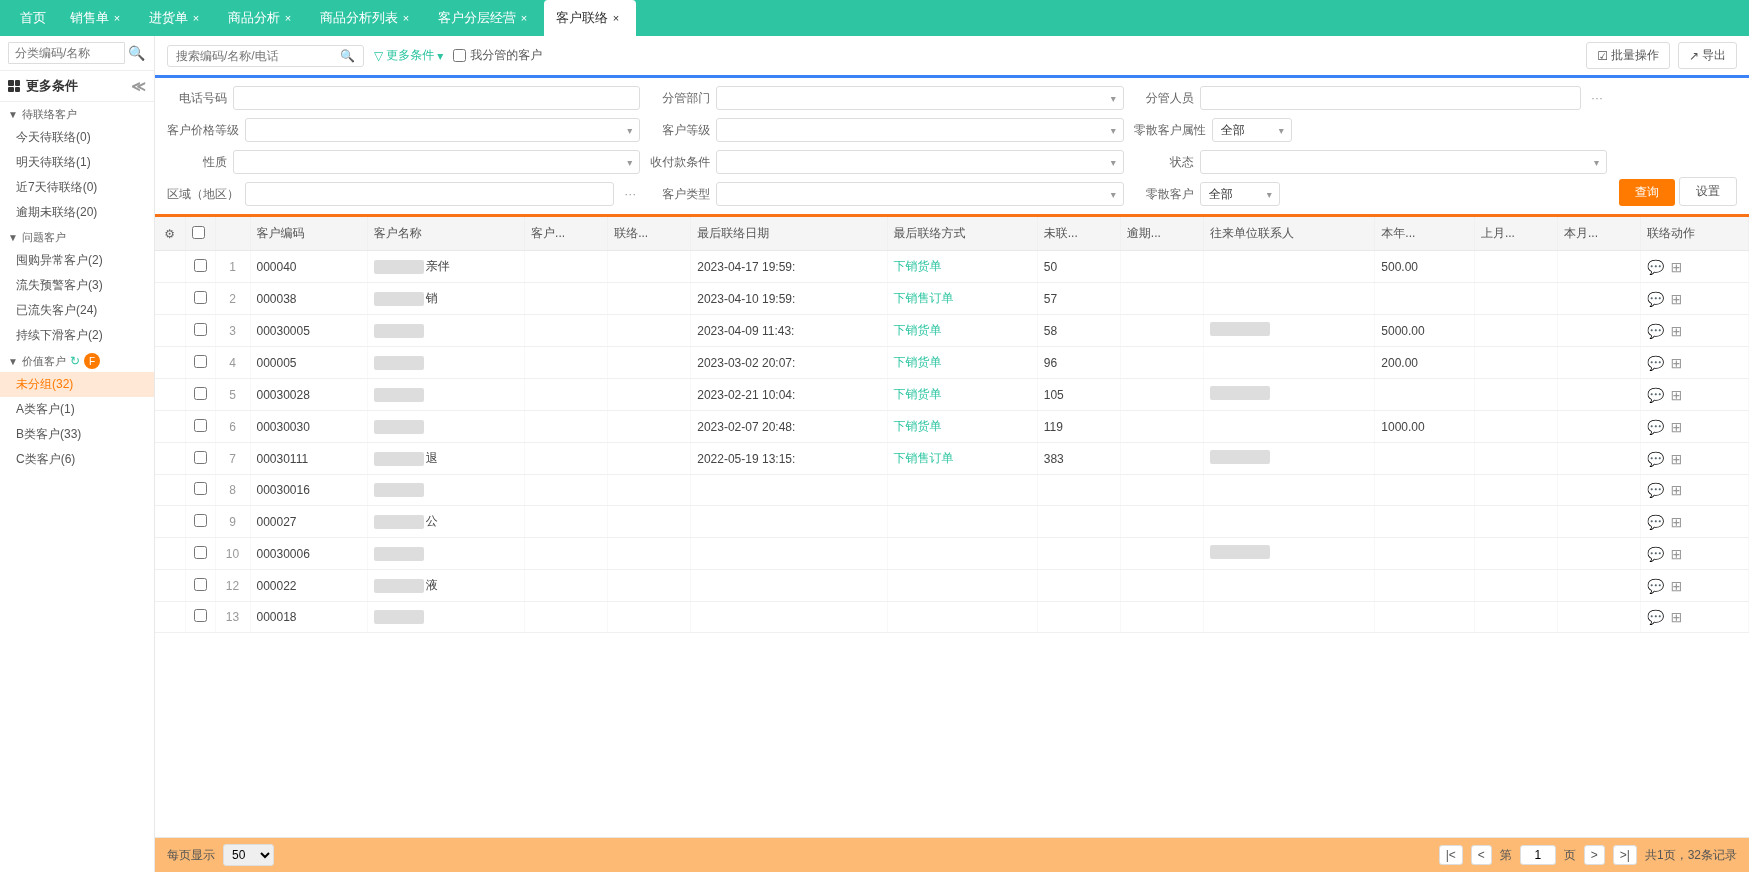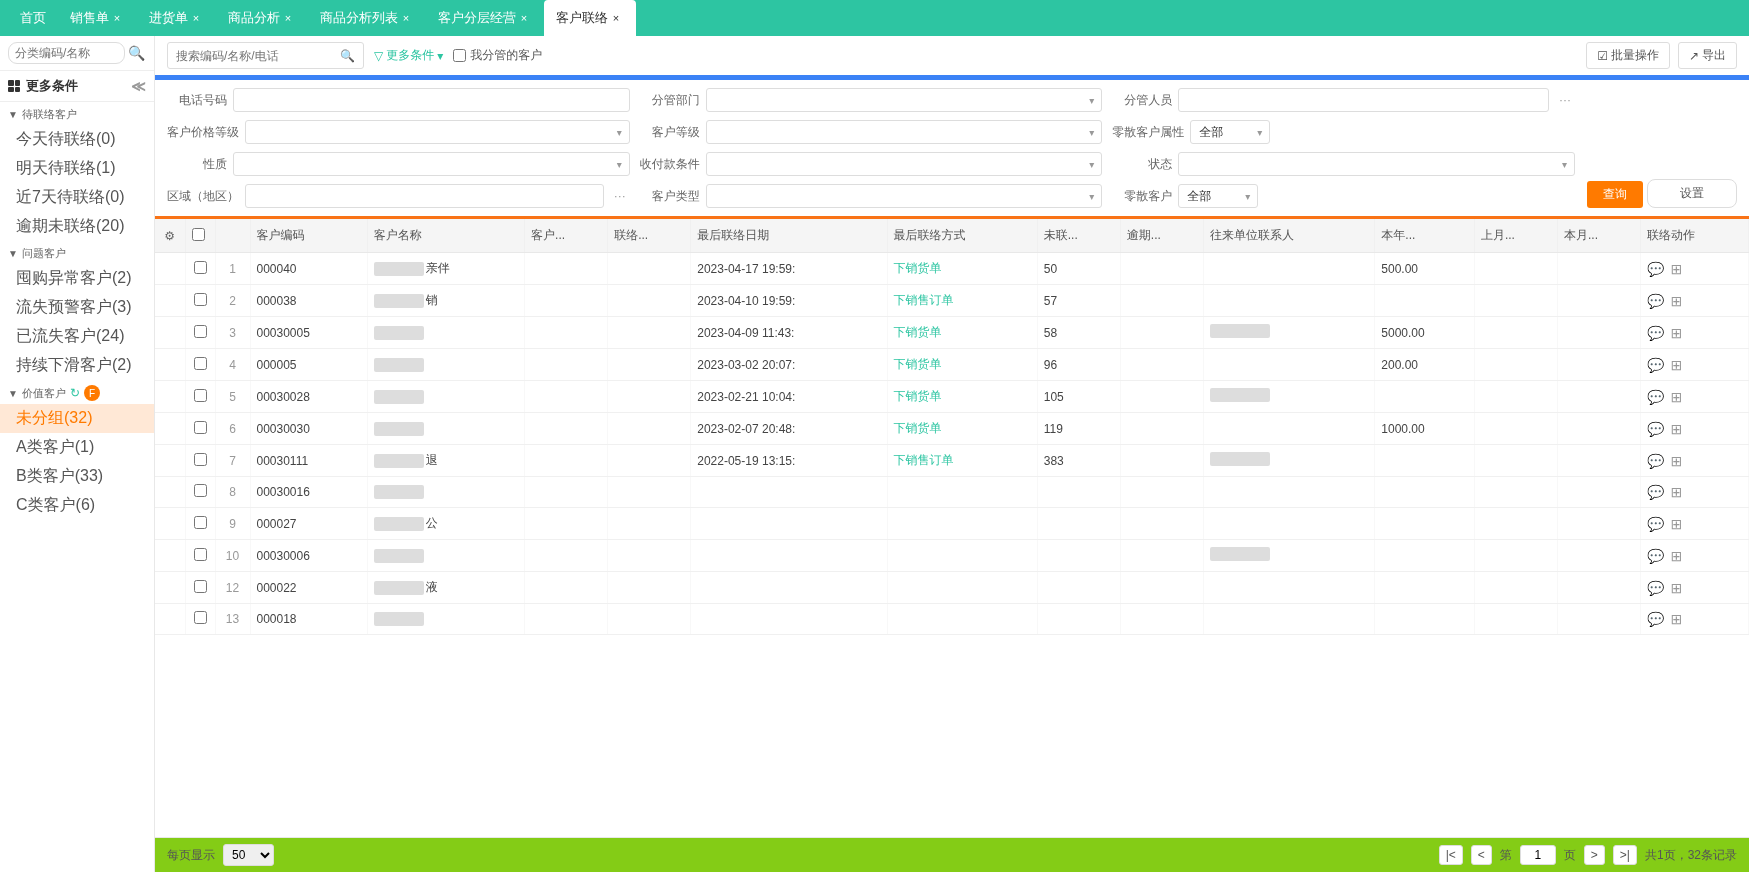--- a/index.html
+++ b/index.html
@@ -10,34 +10,34 @@
     .top-nav .nav-tab { padding: 0 12px; height: 36px; display: flex; align-items: center; color: #fff; cursor: pointer; font-size: 13px; white-space: nowrap; }
     .top-nav .nav-tab.active { background: #fff; color: #333; border-radius: 4px 4px 0 0; }
     .top-nav .home-tab { color: #fff; padding: 0 12px; }
     
     
     .main-layout { display: flex; height: calc(100vh - 36px); }
     
     
     .sidebar { width: 155px; background: #fff; border-right: 1px solid #e8e8e8; display: flex; flex-direction: column; overflow-y: auto; flex-shrink: 0; }
     .sidebar-search { padding: 6px 8px; border-bottom: 1px solid #eee; display: flex; align-items: center; gap: 4px; }
-    .sidebar-search input { border: 1px solid #ddd; border-radius: 9px; padding: 3px 6px; font-size: 12px; width: 100%; outline: none; color: #999; }
+    .sidebar-search input { border: 1px solid #ddd; border-radius: 1px; padding: 3px 6px; font-size: 12px; width: 100%; outline: none; color: #999; }
     .sidebar-search .search-icon { color: #2dc5a2; font-size: 14px; cursor: pointer; }
     
     .sidebar-group-title { padding: 5px 8px 3px 8px; color: #666; font-size: 11px; display: flex; align-items: center; gap: 4px; cursor: pointer; }
     .sidebar-group-title .arrow { font-size: 10px; }
     
-    .sidebar-item { padding: 4px 8px 4px 16px; cursor: pointer; font-size: 16px; color: #555; white-space: nowrap; overflow: hidden; text-overflow: ellipsis; }
+    .sidebar-item { padding: 4px 8px 4px 16px; cursor: pointer; font-size: 12px; color: #555; white-space: nowrap; overflow: hidden; text-overflow: ellipsis; }
     .sidebar-item.active { background: #ffe8d6; color: #ff7a00; }
     
     
     .content { flex: 1; display: flex; flex-direction: column; overflow: hidden; }
     
     
-    .filter-bar { background: #fff; border-bottom: 5px solid #3b82f6; padding: 6px 12px; display: flex; gap: 10px; flex-shrink: 0; }
+    .filter-bar { background: #fff; border-bottom: 3px solid #3b82f6; padding: 6px 12px; display: flex; align-items: center; gap: 10px; flex-shrink: 0; }
     .filter-search { display: flex; align-items: center; border: 1px solid #ddd; border-radius: 3px; padding: 3px 8px; gap: 4px; }
     .filter-search input { border: none; outline: none; font-size: 12px; width: 150px; color: #999; }
     .more-conditions { color: #2dc5a2; cursor: pointer; display: flex; align-items: center; gap: 3px; font-size: 12px; }
     .my-customers { display: flex; align-items: center; gap: 4px; font-size: 12px; color: #555; }
     .my-customers input[type=checkbox] { cursor: pointer; }
     .filter-right { margin-left: auto; display: flex; gap: 8px; }
     .btn-batch { border: 1px solid #ddd; background: #fff; padding: 4px 10px; border-radius: 3px; cursor: pointer; font-size: 12px; color: #555; display: flex; align-items: center; gap: 3px; }
     .btn-export { border: 1px solid #ddd; background: #fff; padding: 4px 10px; border-radius: 3px; cursor: pointer; font-size: 12px; color: #555; display: flex; align-items: center; gap: 3px; }
     
     
@@ -47,41 +47,41 @@
     .filter-item { display: flex; align-items: center; gap: 6px; flex: 1; }
     .filter-item label { color: #666; font-size: 12px; white-space: nowrap; min-width: 60px; text-align: right; }
     .filter-input { flex: 1; border: 1px solid #ddd; border-radius: 3px; padding: 4px 8px; font-size: 12px; color: #333; outline: none; }
     .select-wrapper { flex: 1; position: relative; }
     .select-wrapper select { width: 100%; border: 1px solid #ddd; border-radius: 3px; padding: 4px 8px; font-size: 12px; color: #333; outline: none; background: #fff; appearance: none; cursor: pointer; }
     .select-wrapper::after { content: '▾'; position: absolute; right: 8px; top: 50%; transform: translateY(-50%); color: #999; pointer-events: none; font-size: 10px; }
     .filter-more-btn { color: #999; cursor: pointer; font-size: 12px; padding: 0 4px; }
     
     .action-btns { display: flex; gap: 4px; align-items: flex-end; }
     .btn-query { background: #ff7a00; color: #fff; border: none; padding: 5px 16px; border-radius: 3px; cursor: pointer; font-size: 12px; }
-    .btn-reset { background: #fff; color: #555; border: 1px solid #ddd; padding: 5px 32px; border-radius: 8px; cursor: pointer; font-size: 12px; }
+    .btn-reset { background: #fff; color: #555; border: 1px solid #ddd; padding: 5px 16px; border-radius: 3px; cursor: pointer; font-size: 12px; }
     
     
     .table-area { flex: 1; overflow: auto; background: #fff; }
     
     table { width: 100%; border-collapse: collapse; font-size: 12px; }
     thead tr { background: #f5f5f5; }
     th { padding: 8px 6px; border-bottom: 1px solid #e8e8e8; border-right: 1px solid #f0f0f0; text-align: left; white-space: nowrap; color: #555; font-weight: normal; position: sticky; top: 0; background: #f5f5f5; z-index: 1; }
     td { padding: 7px 6px; border-bottom: 1px solid #f0f0f0; border-right: 1px solid #f8f8f8; color: #444; white-space: nowrap; }
     
     .th-gear { cursor: pointer; color: #666; }
     .th-check { width: 30px; }
     
     .link-style { color: #2dc5a2; cursor: pointer; text-decoration: none; }
     
     
     .action-icons { display: flex; gap: 6px; align-items: center; }
     .action-icon { color: #999; cursor: pointer; font-size: 14px; }
     
     
-    .table-footer { background: #84cc16; border-top: 1px solid #e8e8e8; padding: 6px 12px; display: flex; align-items: center; gap: 8px; font-size: 12px; color: #555; flex-shrink: 0; }
+    .table-footer { background: #fdba74; border-top: 1px solid #e8e8e8; padding: 6px 12px; display: flex; align-items: center; gap: 8px; font-size: 12px; color: #555; flex-shrink: 0; }
     .footer-page-info { margin-left: auto; display: flex; align-items: center; gap: 8px; }
     .footer-btn { border: 1px solid #ddd; background: #fff; padding: 2px 6px; border-radius: 3px; cursor: pointer; font-size: 12px; color: #555; }
     .footer-btn:disabled { color: #ccc; cursor: default; }
     .page-input { width: 36px; border: 1px solid #ddd; border-radius: 3px; padding: 2px 4px; text-align: center; font-size: 12px; }
     
     .col-resize { cursor: col-resize; }
     
     .num-col { color: #999; text-align: center; width: 35px; }
     
     .badge-orange { background: #ff7a00; color: #fff; border-radius: 10px; padding: 0 5px; font-size: 10px; display: inline-flex; align-items: center; justify-content: center; min-width: 16px; height: 16px; }

